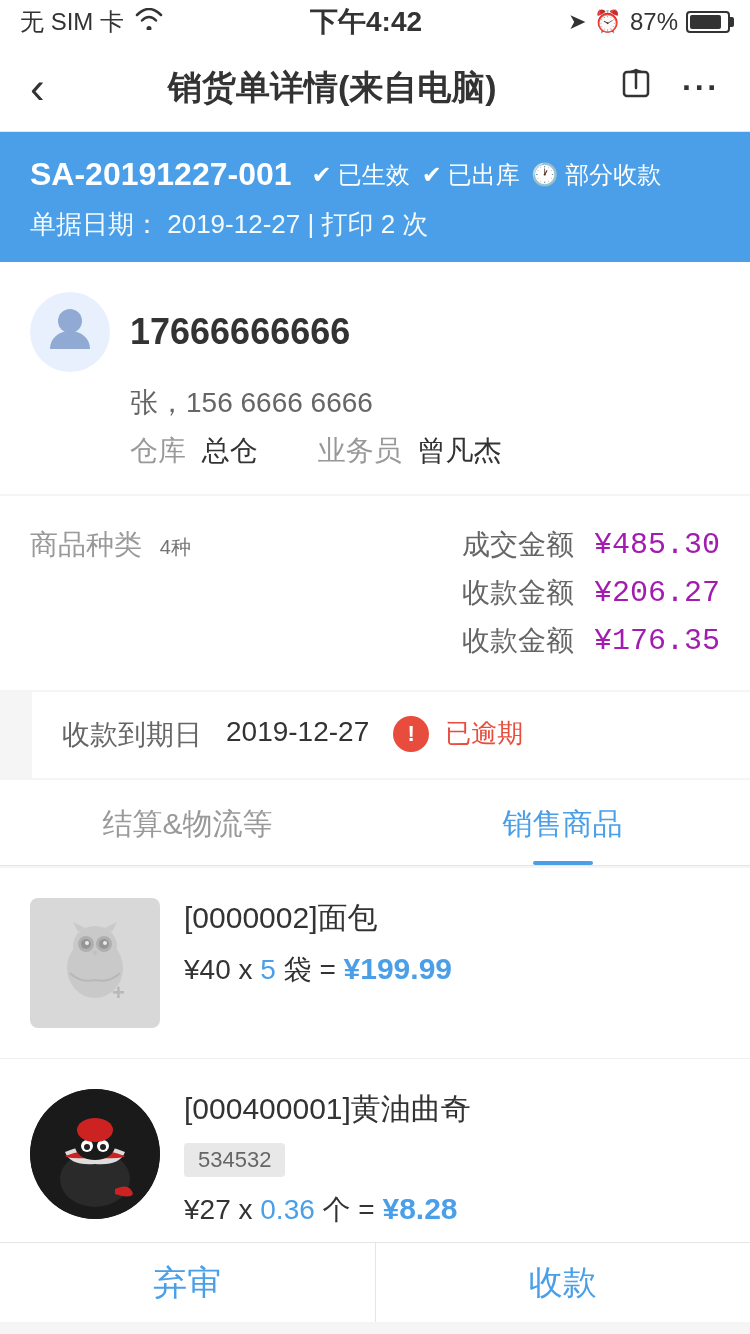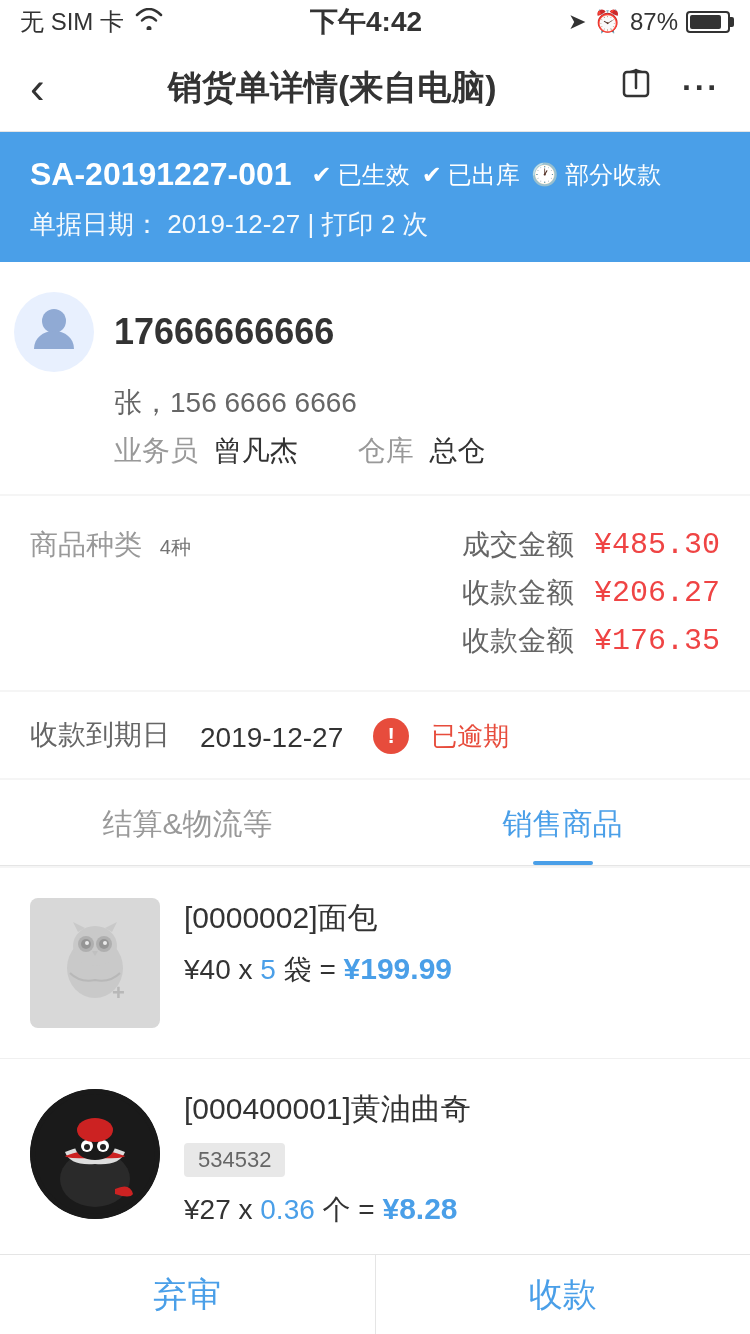--- a/index.html
+++ b/index.html
@@ -69,21 +69,21 @@
     .status-tag {
       display: flex; align-items: center; gap: 6px;
       font-size: 24px;
     }
     .tag-check { color: #fff; }
     .banner-date { font-size: 26px; opacity: 0.95; }
 
     
     .customer-section {
       background: #fff;
-      padding: 30px 14px 24px;
+      padding: 30px 30px 24px;
       margin-bottom: 2px;
     }
     .customer-row {
       display: flex;
       align-items: center;
       gap: 20px;
       margin-bottom: 12px;
     }
     .avatar {
       width: 80px; height: 80px;
@@ -113,31 +113,32 @@
       display: flex;
       justify-content: space-between;
       align-items: flex-start;
     }
     .summary-left { font-size: 28px; }
     .summary-kind-label { color: #999; margin-right: 10px; }
     .summary-kind-value { color: #737373; font-size: 20px; }
     .summary-right { display: flex; flex-direction: column; gap: 10px; text-align: right; }
     .summary-line { display: flex; justify-content: flex-end; align-items: center; gap: 20px; font-size: 28px; font-family: Liberation Mono, monospace; }
     .summary-lbl { color: #666; }
-    .summary-amount { color: #ef4444; font-size: 30px; font-weight: 500; text-align: right; }
+    .summary-amount { color: #a21caf; font-size: 30px; font-weight: 500; text-align: right; }
 
     
     .due-section {
       background: #fff;
       padding: 24px 30px;
       margin-bottom: 2px;
       display: flex;
-      align-items: flex-end;
-      gap: 18px;
+      align-items: flex-start;
+      gap: 12px;
       font-size: 28px;
+      margin-left: 32px;
     }
     .due-label { color: #666; }
     .due-date { color: #333; margin: 0 12px; }
     .overdue-icon {
       width: 36px; height: 36px;
       background: #e74c3c;
       border-radius: 50%;
       display: inline-flex; align-items: center; justify-content: center;
       color: #fff;
       font-size: 22px; font-weight: 700;
@@ -204,21 +205,21 @@
       font-size: 22px; padding: 4px 14px; border-radius: 4px;
       margin-bottom: 14px;
     }
     .product-price-line { font-size: 28px; color: #333; }
     .price-qty { color: #4a9fe8; }
     .price-total { color: #4a9fe8; font-weight: 600; font-size: 30px; }
 
     
     .bottom-bar {
       position: fixed;
-      bottom: 0; left: 0;
+      bottom: 12px; left: 0;
       width: 750px;
       height: 80px;
       background: #fff;
       border-top: 1px solid #e5e5e5;
       display: flex;
     }
     .bottom-btn {
       flex: 1;
       display: flex; align-items: center; justify-content: center;
       font-size: 34px;
@@ -303,26 +304,26 @@
           <circle cx="26" cy="20" r="12" fill="#90aad4"></circle>
           <path d="M6 48c0-11 9-18 20-18s20 7 20 18" fill="#90aad4"></path>
         </svg>
       </span>
     </div>
     <span class="customer-name">17666666666</span>
   </div>
   <div class="customer-sub">张，156 6666 6666</div>
   <div class="customer-meta">
     <span>
+      <span class="meta-label">仓库</span>
+      <span class="meta-value">总仓</span>
+    </span>
+    <span>
       <span class="meta-label">业务员</span>
       <span class="meta-value">曾凡杰</span>
-    </span>
-    <span>
-      <span class="meta-label">仓库</span>
-      <span class="meta-value">总仓</span>
     </span>
   </div>
 </div>
 
 <div class="summary-section">
   <div class="summary-grid">
     <div class="summary-left">
       <span class="summary-kind-label">商品种类</span>
       <span class="summary-kind-value">4种</span>
     </div>

